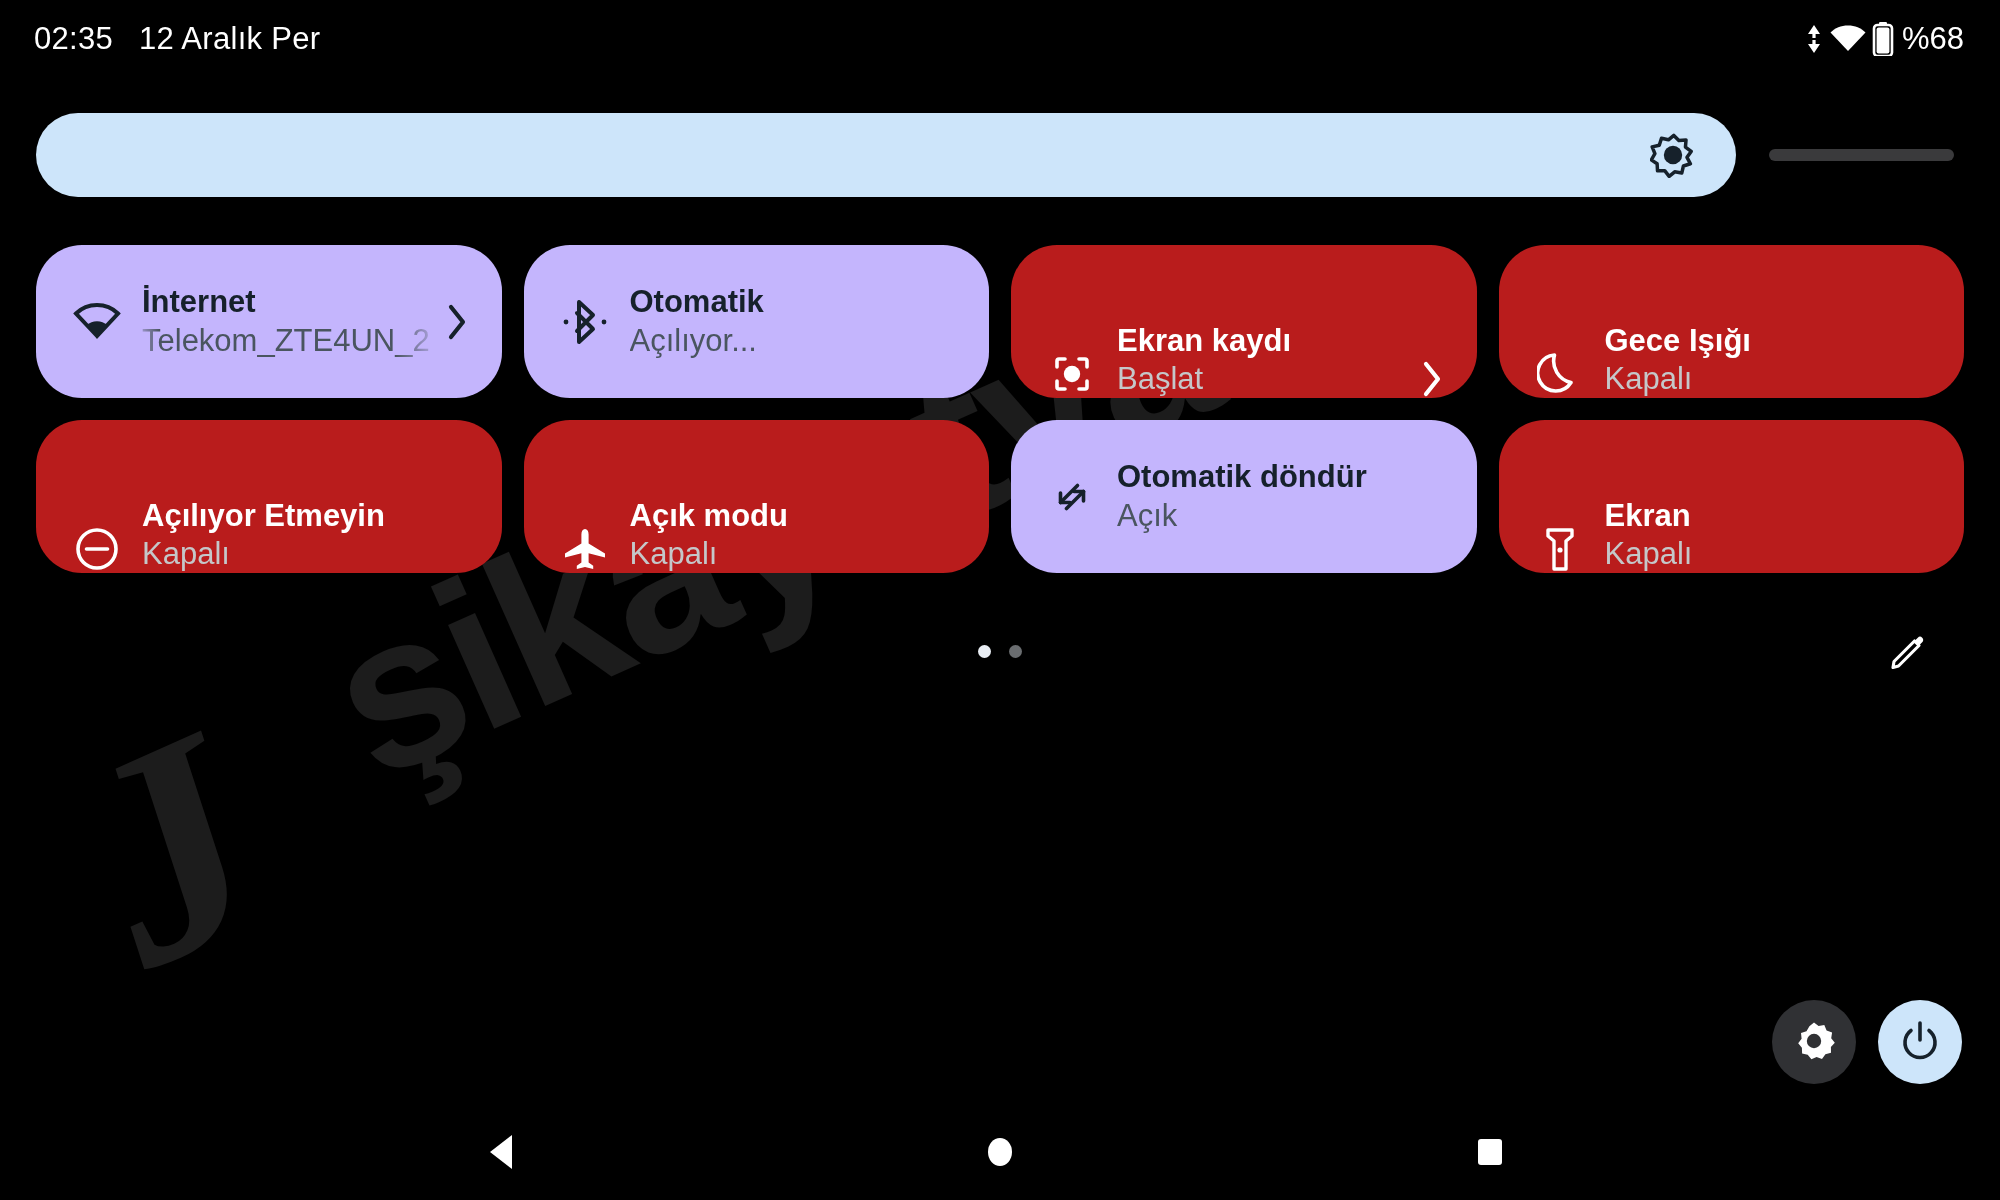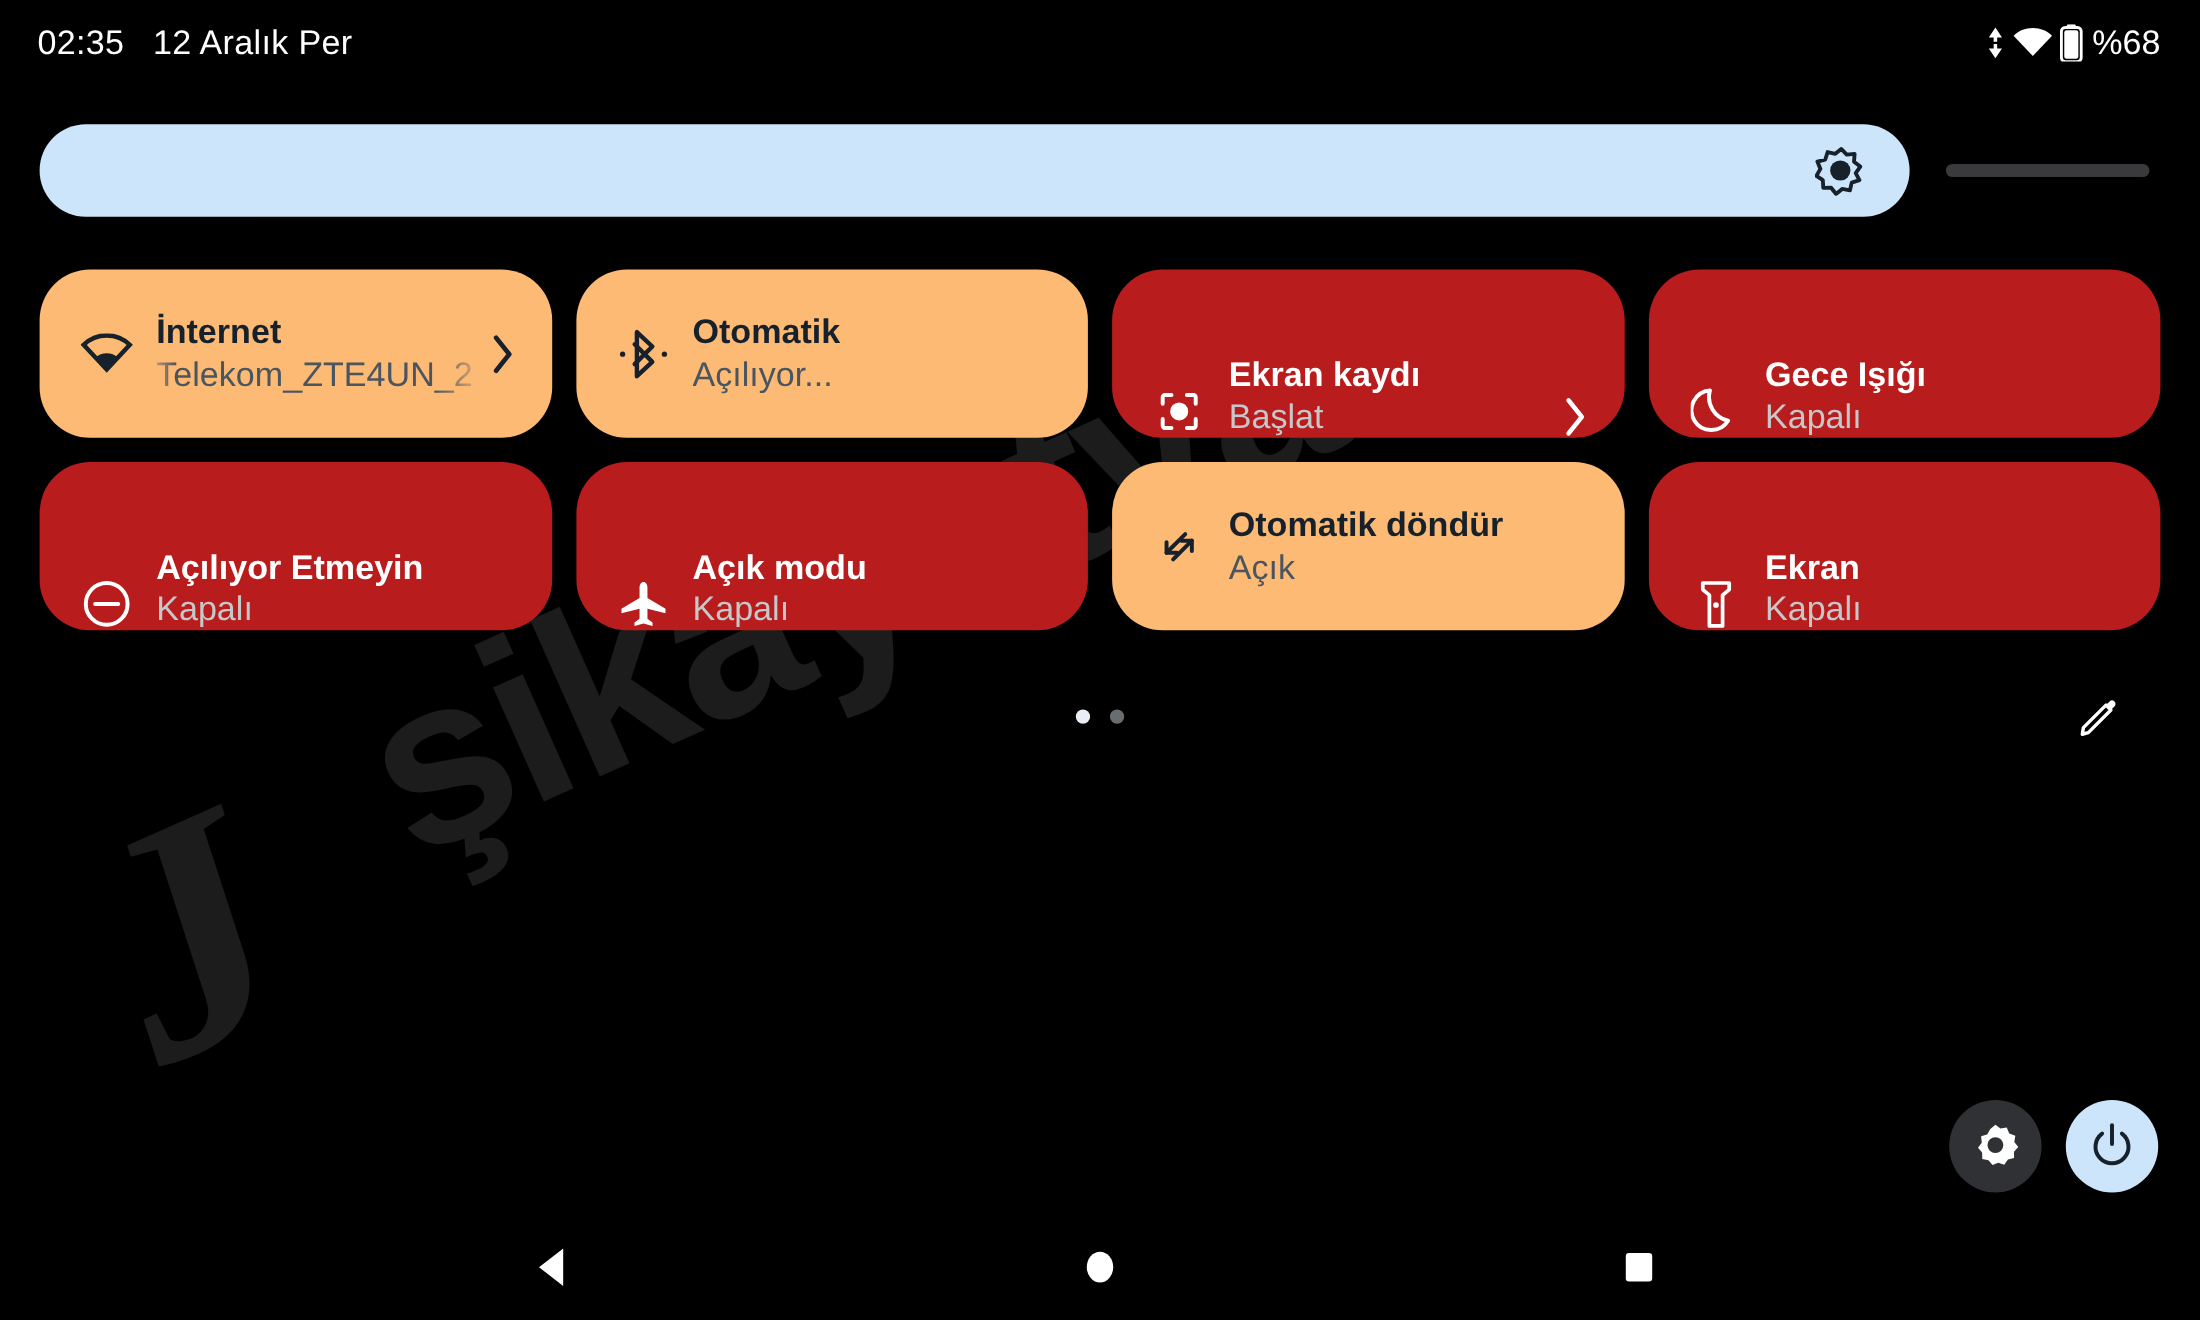--- a/index.html
+++ b/index.html
@@ -149,21 +149,21 @@
     align-items: center;
     padding: 0 28px 0 34px;
     position: relative;
     overflow: hidden;
   }
   .tile.off {
     background: #b91c1c;
     align-items: flex-end;
   }
   .tile.on {
-    background: #fdba74;
+    background: #c4b5fd;
   }
   .tile-icon {
     width: 54px;
     min-width: 54px;
     display: flex;
     align-items: center;
     justify-content: center;
     margin-right: 18px;
   }
   .tile-icon svg { display: block; }

